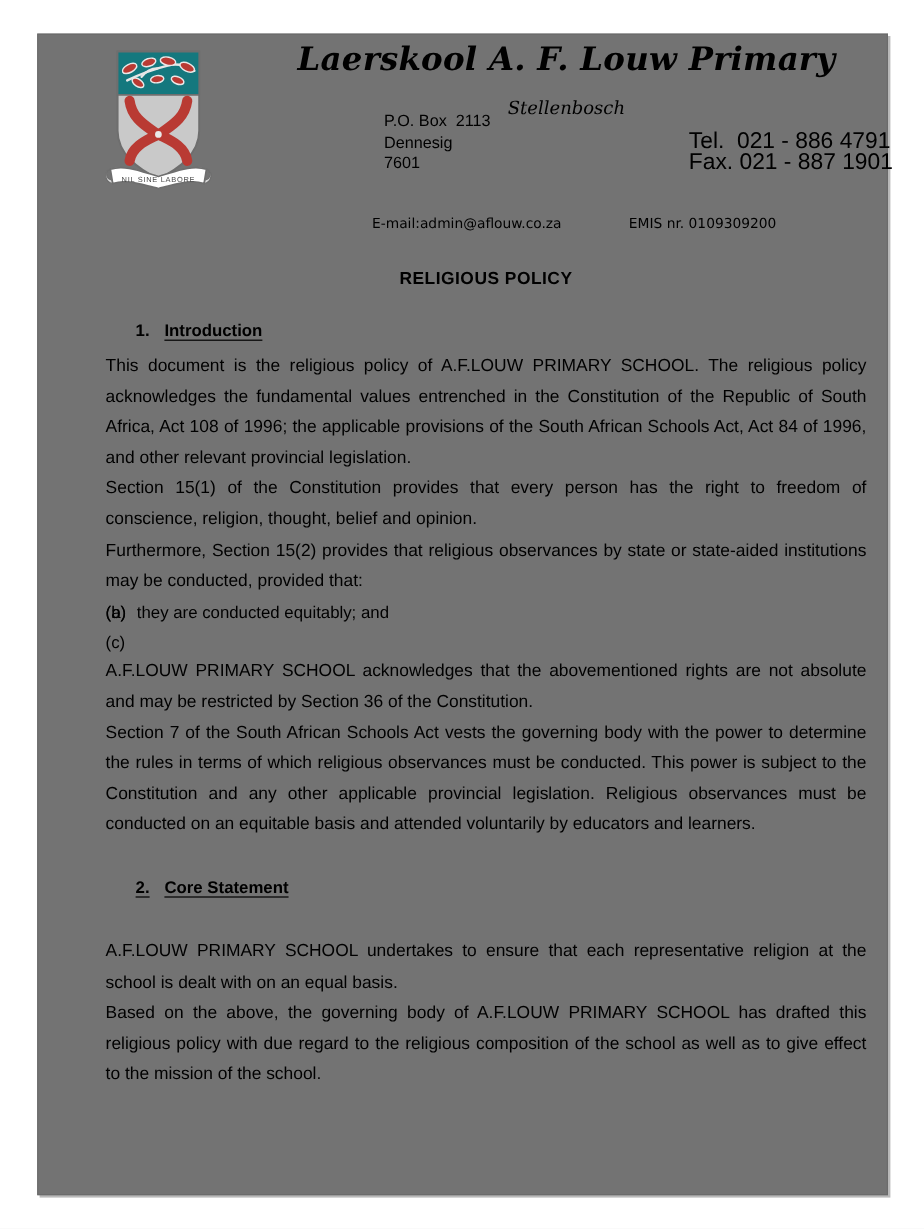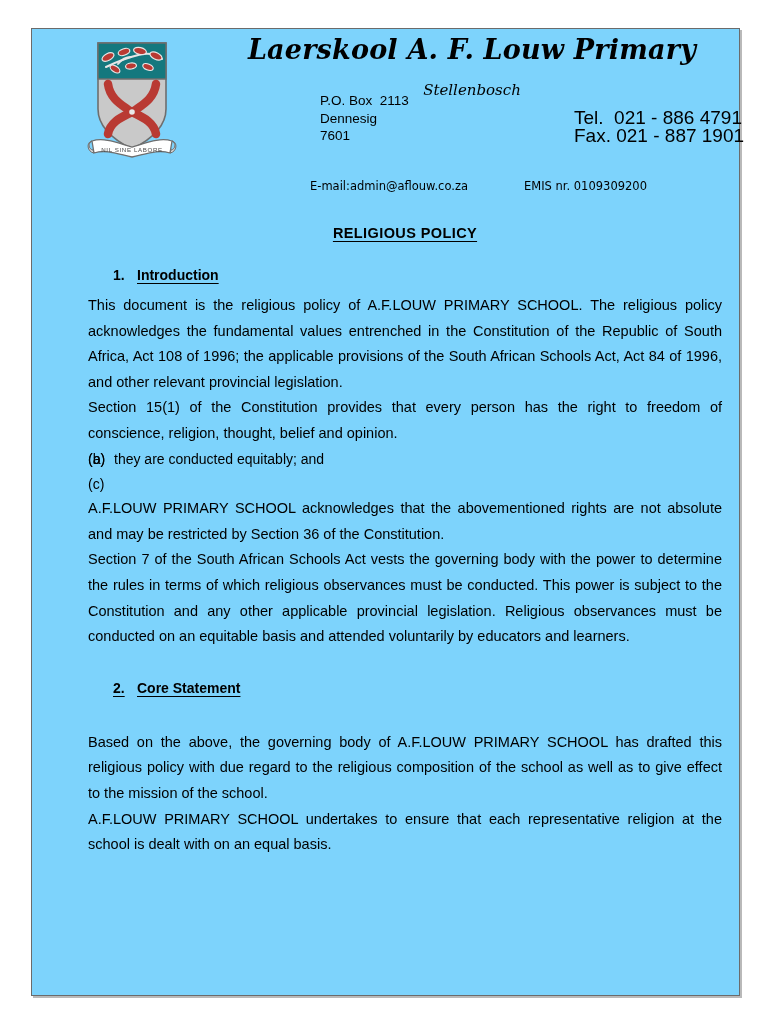--- a/index.html
+++ b/index.html
@@ -17,21 +17,21 @@
   }
 
   #page {
     position: absolute;
     left: 31px;
     top: 28px;
     width: 709px;
     height: 968px;
     border: 1px solid #6b6b6b;
     box-shadow: 2px 2px 0 #b9b9b9;
-    background: #7dd3fc;
+    background: #737373;
     box-sizing: border-box;
   }
 
   
   .letterhead {
     position: relative;
     height: 160px;
   }
 
   .crest {
@@ -109,21 +109,20 @@
   }
 
   .doc-title {
     text-align: center;
     font-size: 14.5px;
     font-weight: bold;
     letter-spacing: 0.4px;
     margin: 0 0 26px 0;
   }
   .doc-title span {
-    text-decoration: underline;
     text-underline-offset: 3px;
   }
 
   .section-heading {
     font-size: 14px;
     font-weight: bold;
     margin: 0 0 10px 0;
     padding-left: 25px;
   }
   .section-heading .num {
@@ -227,20 +226,21 @@
     <div class="doc-title">
       <span>RELIGIOUS POLICY</span>
     </div>
 
     <div class="section-heading">
       <span class="num">1.</span><span class="htext">Introduction</span>
     </div>
 
     <p class="para">This document is the religious policy of A.F.LOUW PRIMARY SCHOOL. The religious policy acknowledges the fundamental values entrenched in the Constitution of the Republic of South Africa, Act 108 of 1996; the applicable provisions of the South African Schools Act, Act 84 of 1996, and other relevant provincial legislation.</p>
     <p class="para">Section 15(1) of the Constitution provides that every person has the right to freedom of conscience, religion, thought, belief and opinion.</p>
+    <p class="para">Furthermore, Section 15(2) provides that religious observances by state or state-aided institutions may be conducted, provided that:</p>
 
     <ul class="list">
       <li>
         <span class="mark">(a)</span>
       </li>
       <li>
         <span class="mark">(b)</span>
         <span>they are conducted equitably; and</span>
       </li>
       <li>
@@ -254,17 +254,17 @@
     <p class="para">Section 7 of the South African Schools Act vests the governing body with the power to determine the rules in terms of which religious observances must be conducted. This power is subject to the Constitution and any other applicable provincial legislation. Religious observances must be conducted on an equitable basis and attended voluntarily by educators and learners.</p>
 
     <div class="gap-large"></div>
 
     <div class="section-heading">
       <span class="num ul">2.</span><span class="htext">Core Statement</span>
     </div>
 
     <div class="gap-med"></div>
 
+    <p class="para">A.F.LOUW PRIMARY SCHOOL undertakes to ensure that each representative religion at the school is dealt with on an equal basis.</p>
     <p class="para">Based on the above, the governing body of A.F.LOUW PRIMARY SCHOOL has drafted this religious policy with due regard to the religious composition of the school as well as to give effect to the mission of the school.</p>
-    <p class="para">A.F.LOUW PRIMARY SCHOOL undertakes to ensure that each representative religion at the school is dealt with on an equal basis.</p>
 
   </div>
 </div>
 
 </body></html>

